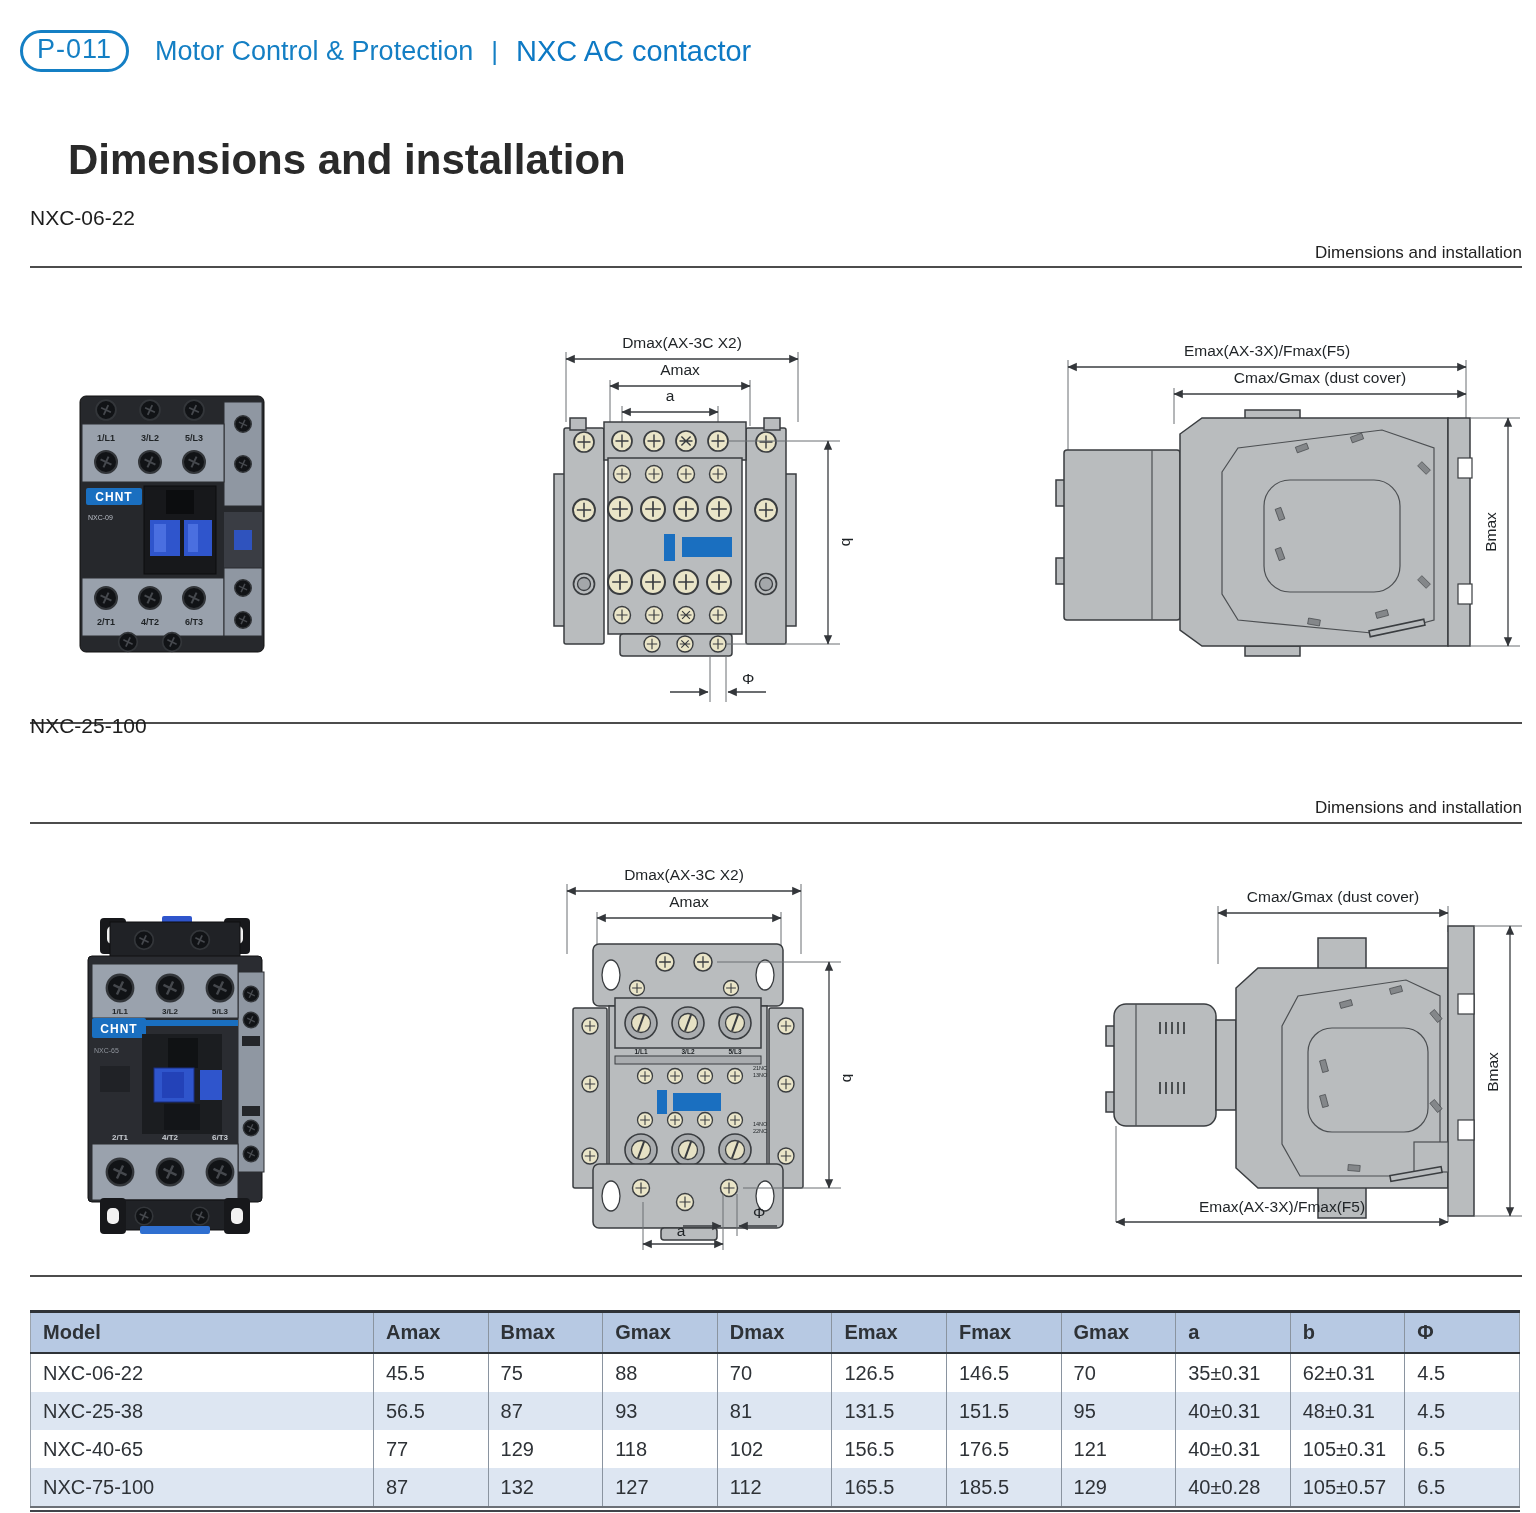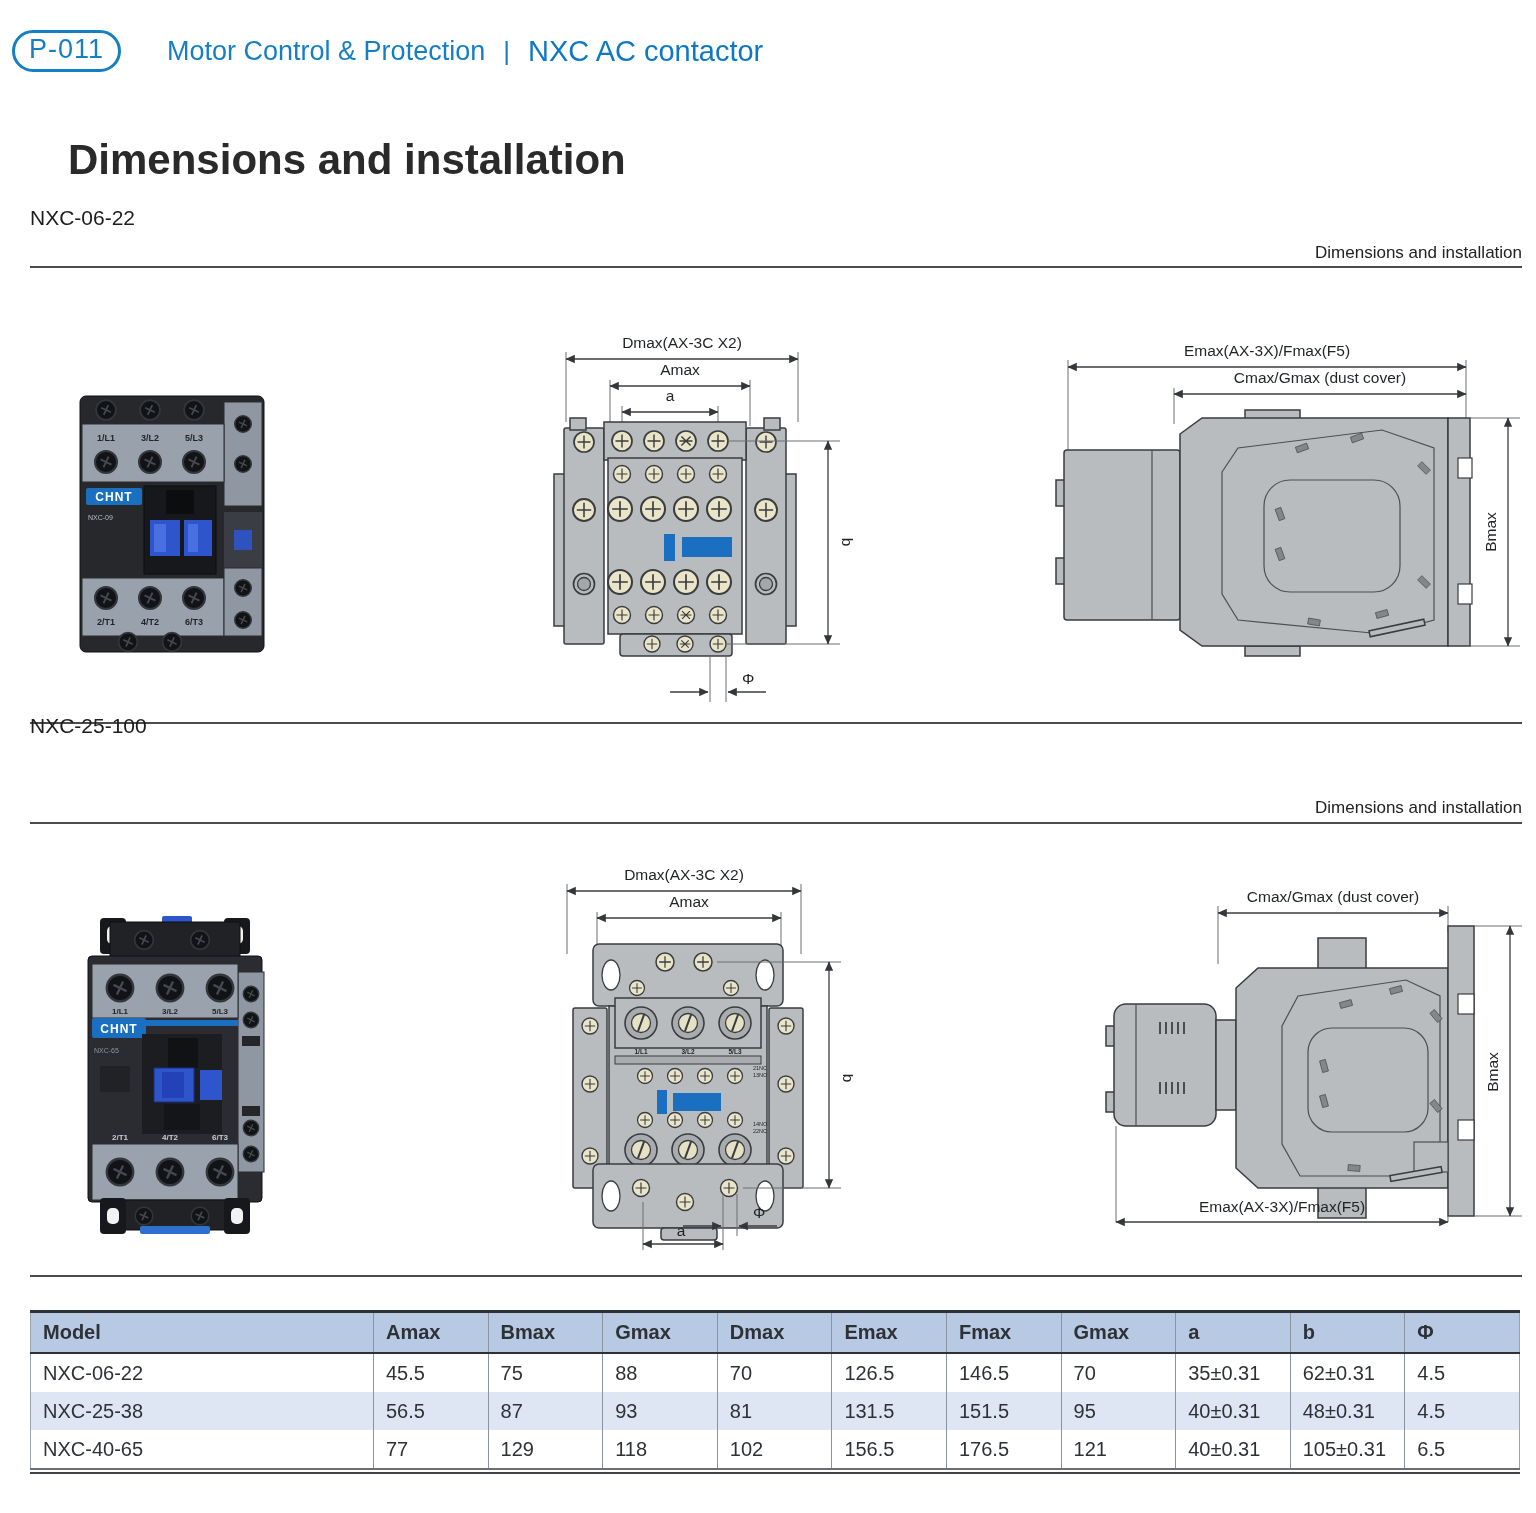--- a/index.html
+++ b/index.html
@@ -1,24 +1,24 @@
 <!DOCTYPE html>
 <html><head>
 <meta charset="utf-8">
 <style>
   html,body{margin:0;padding:0;background:#fff;}
   .page{position:relative;width:1536px;height:1513px;background:#fff;overflow:hidden;
         font-family:"Liberation Sans",sans-serif;color:#222;}
   .abs{position:absolute;}
 
   
-  .hdr{position:absolute;left:12px;top:30px;display:flex;align-items:center;gap:16px;}
+  .hdr{position:absolute;left:20px;top:30px;display:flex;align-items:center;gap:16px;}
   .badge{color:#147fc4;border:3px solid #147fc4;border-radius:22px;padding:1px 14px 4px;
          font-size:27px;font-weight:500;letter-spacing:1px;}
-  .cat{color:#147fc4;font-size:27px;margin-left:30px;}
+  .cat{color:#147fc4;font-size:27px;margin-left:10px;}
   .sep{color:#147fc4;font-size:26px;font-weight:300;margin:0 2px;}
   .prod{color:#0d79c4;font-size:29px;font-weight:normal;}
 
   .h1{position:absolute;left:68px;top:136px;font-size:42px;font-weight:bold;color:#2a2a2a;}
 
   .model{position:absolute;left:30px;font-size:21px;color:#1d1d1d;}
   .note{position:absolute;left:30px;width:1492px;text-align:right;font-size:17px;color:#222;}
   .rule{position:absolute;left:30px;width:1492px;height:2px;background:#4c4c4c;}
 
   
@@ -460,18 +460,31 @@
             <td>129</td>
             <td>118</td>
             <td>102</td>
             <td>156.5</td>
             <td>176.5</td>
             <td>121</td>
             <td>40±0.31</td>
             <td>105±0.31</td>
             <td>6.5</td>
           </tr>
+          <tr>
+            <td>NXC-75-100</td>
+            <td>87</td>
+            <td>132</td>
+            <td>127</td>
+            <td>112</td>
+            <td>165.5</td>
+            <td>185.5</td>
+            <td>129</td>
+            <td>40±0.28</td>
+            <td>105±0.57</td>
+            <td>6.5</td>
+          </tr>
         </tbody>
     </table>
     <div class="underline2"></div>
   </div>
 
 </div>
 
 </body></html>

